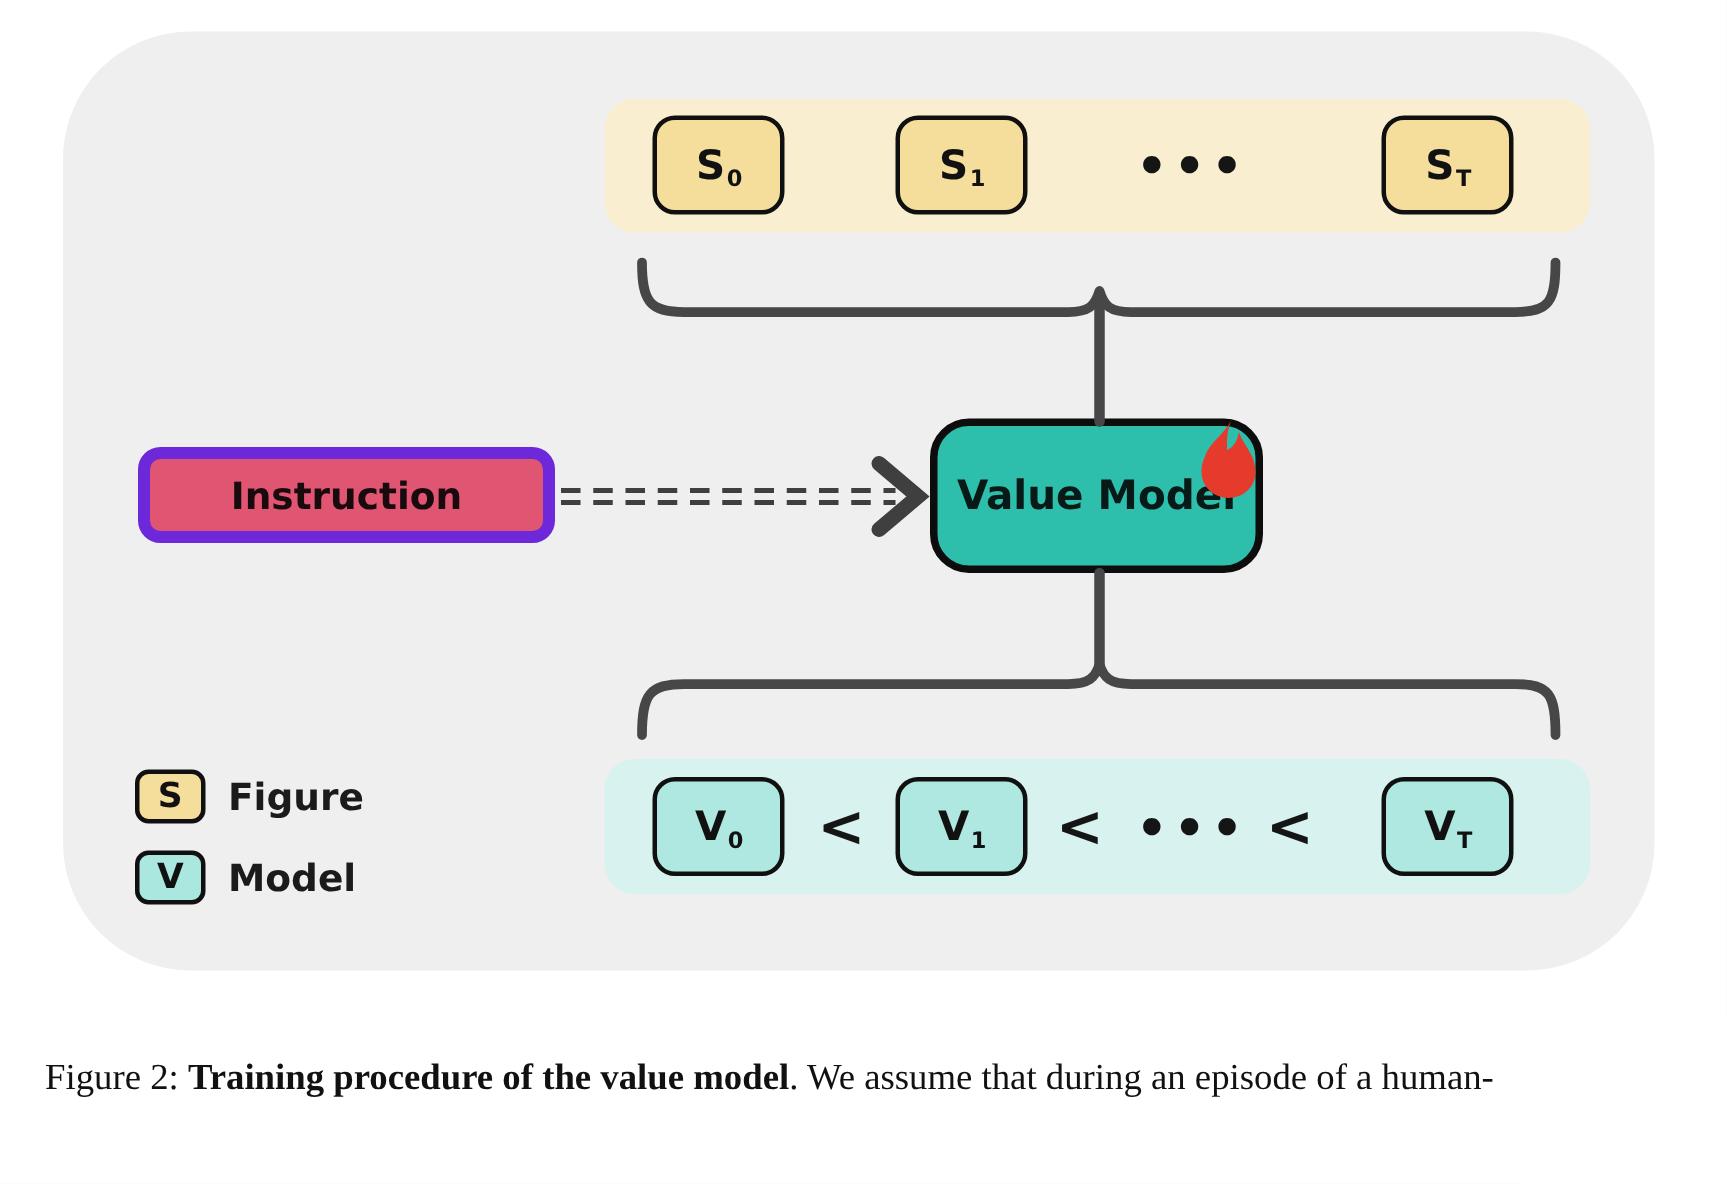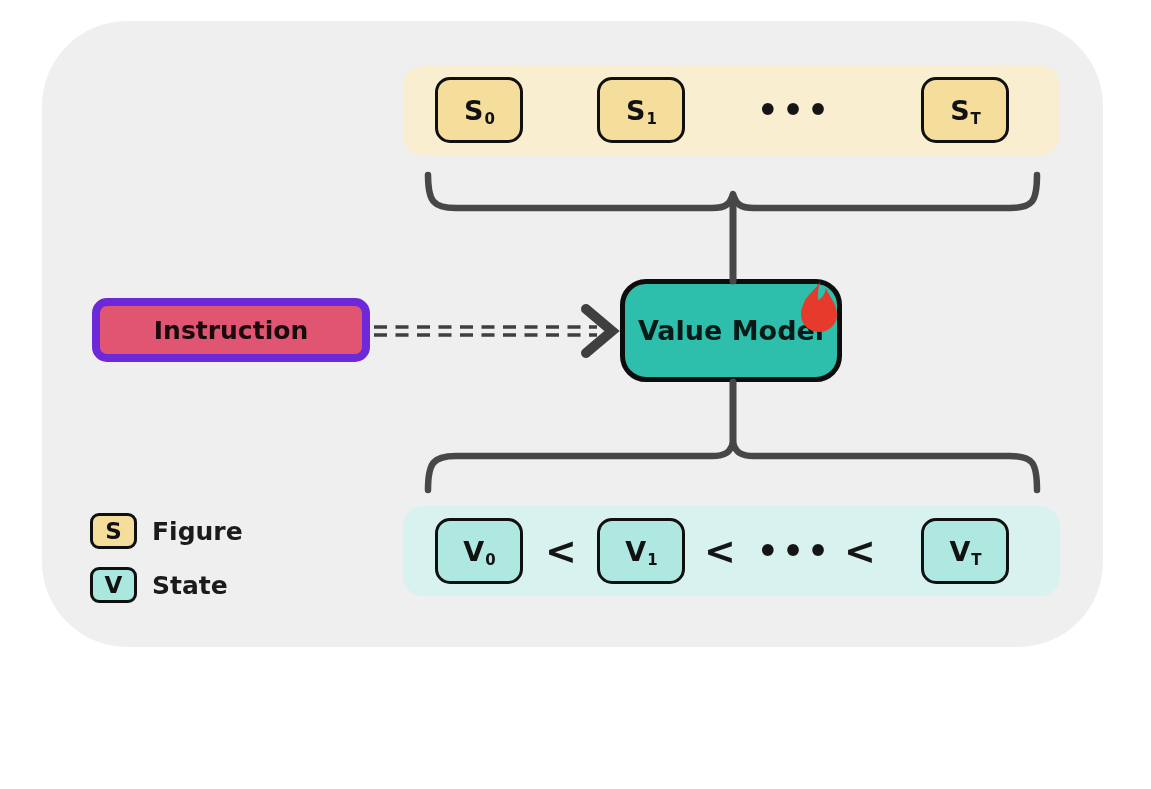--- a/index.html
+++ b/index.html
@@ -121,21 +121,21 @@
       <span class="sub">T</span>
   </div>
 
   <div class="abs chip chip-s">
     <span>S</span>
   </div>
   <div class="abs legend-label legend-label-s">Figure</div>
   <div class="abs chip chip-v">
     <span>V</span>
   </div>
-  <div class="abs legend-label legend-label-v">State</div>
+  <div class="abs legend-label legend-label-v">Model</div>
 
   <svg class="abs overlay" viewBox="0 0 1151 789" xmlns="http://www.w3.org/2000/svg">
     <g stroke="#474747" stroke-width="6.5" fill="none" stroke-linecap="round" stroke-linejoin="round">
 
       <path d="M428,175 C428,201 433,208 456,208 L712,208 C726,208 730,204 733,194 C736,204 740,208 754,208 L1010,208 C1033,208 1037,201 1037,175"></path>
       <path stroke-width="7" d="M733,200 L733,281"></path>
 
       <path stroke-width="7" d="M733,382 L733,446"></path>
       <path d="M428,490 C428,463 433,456 456,456 L712,456 C726,456 730,452 733,443 C736,452 740,456 754,456 L1010,456 C1033,456 1037,463 1037,490"></path>
     </g>
@@ -143,16 +143,17 @@
     <g stroke="#3f3f3f" fill="none">
       <path stroke-width="3.4" stroke-dasharray="13 8.5" d="M374,327 L597,327"></path>
       <path stroke-width="3.4" stroke-dasharray="13 8.5" d="M374,335 L597,335"></path>
       <path stroke-width="10" stroke-linecap="round" stroke-linejoin="miter" d="M586,309 L612,331 L586,353"></path>
     </g>
 
     <path fill="#e63a2d" d="M821,280 C816,290 806,295 803,305 C801,310 801,312 801,315 A18,17 0 1 0 837,315 C837,303 829,297 826,288 C825,293 823,298 818,300 C818,293 818,286 821,280 Z"></path>
   </svg>
 
   <div class="abs caption">
+    <div><span>Figure 2: </span><b>Training procedure of the value model</b><span>. We assume that during an episode of a human-</span></div>
   </div>
 
 
 </div>
 
 </body></html>

